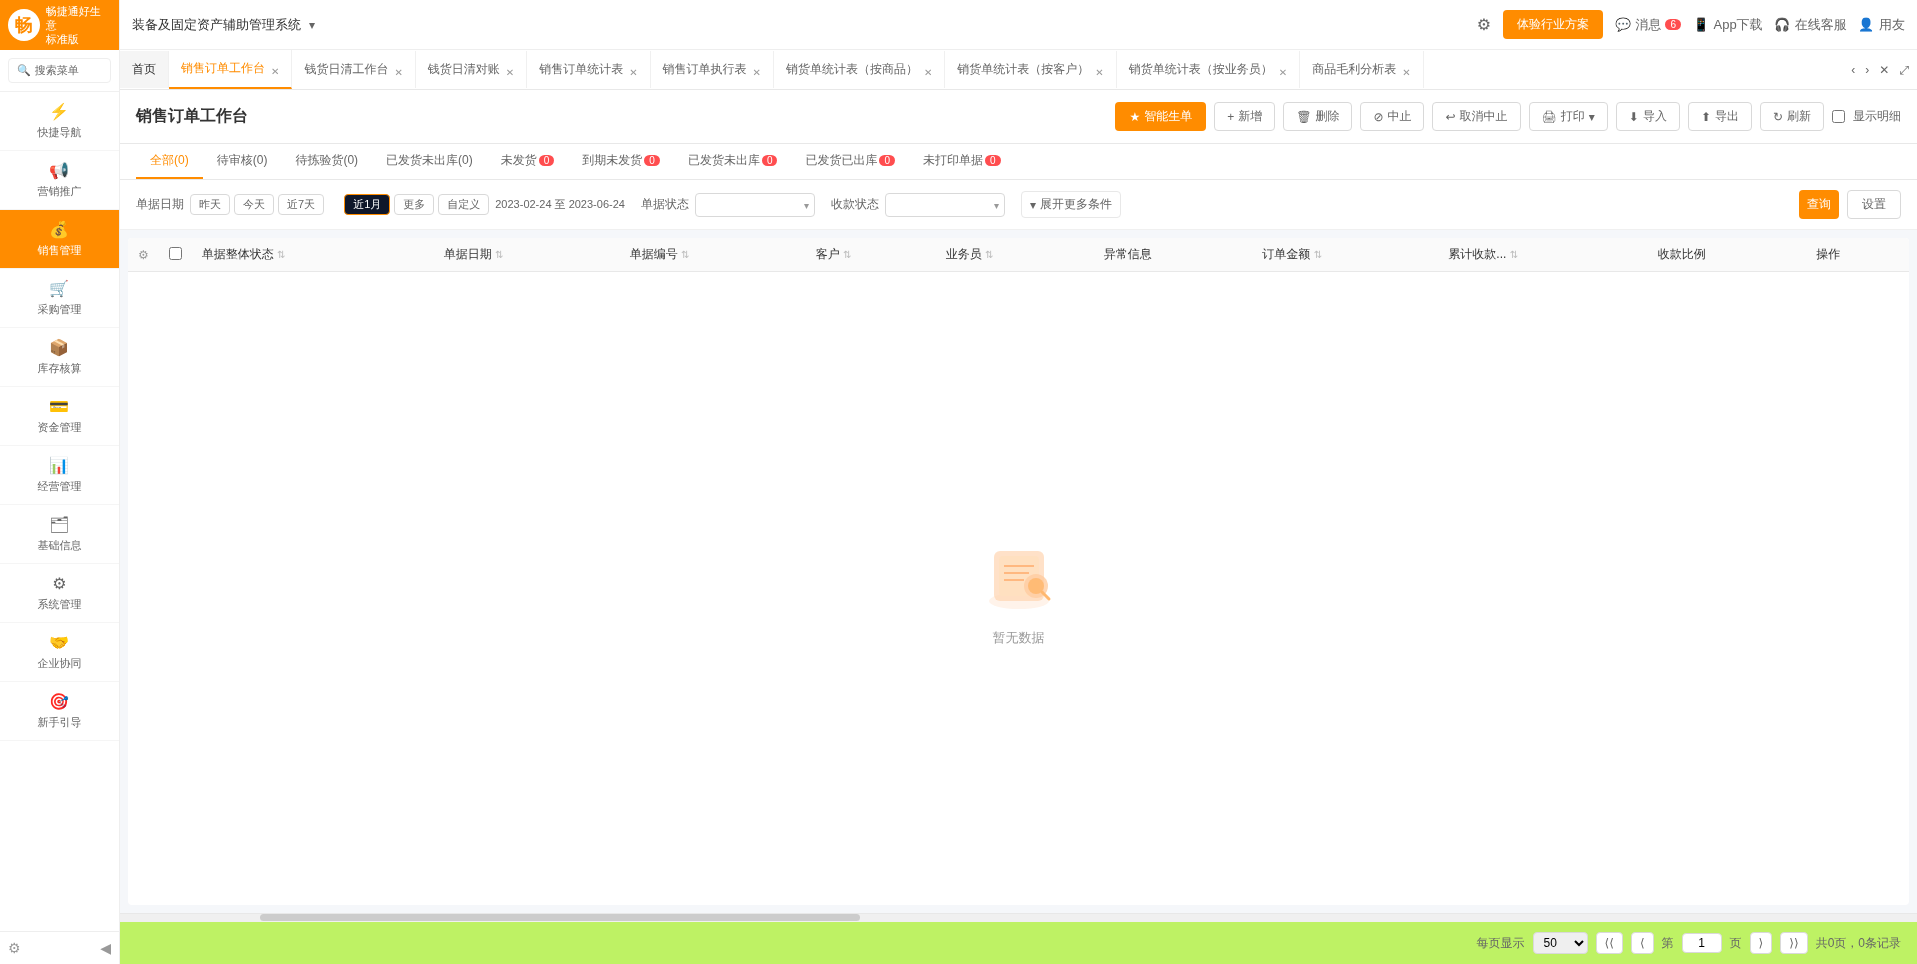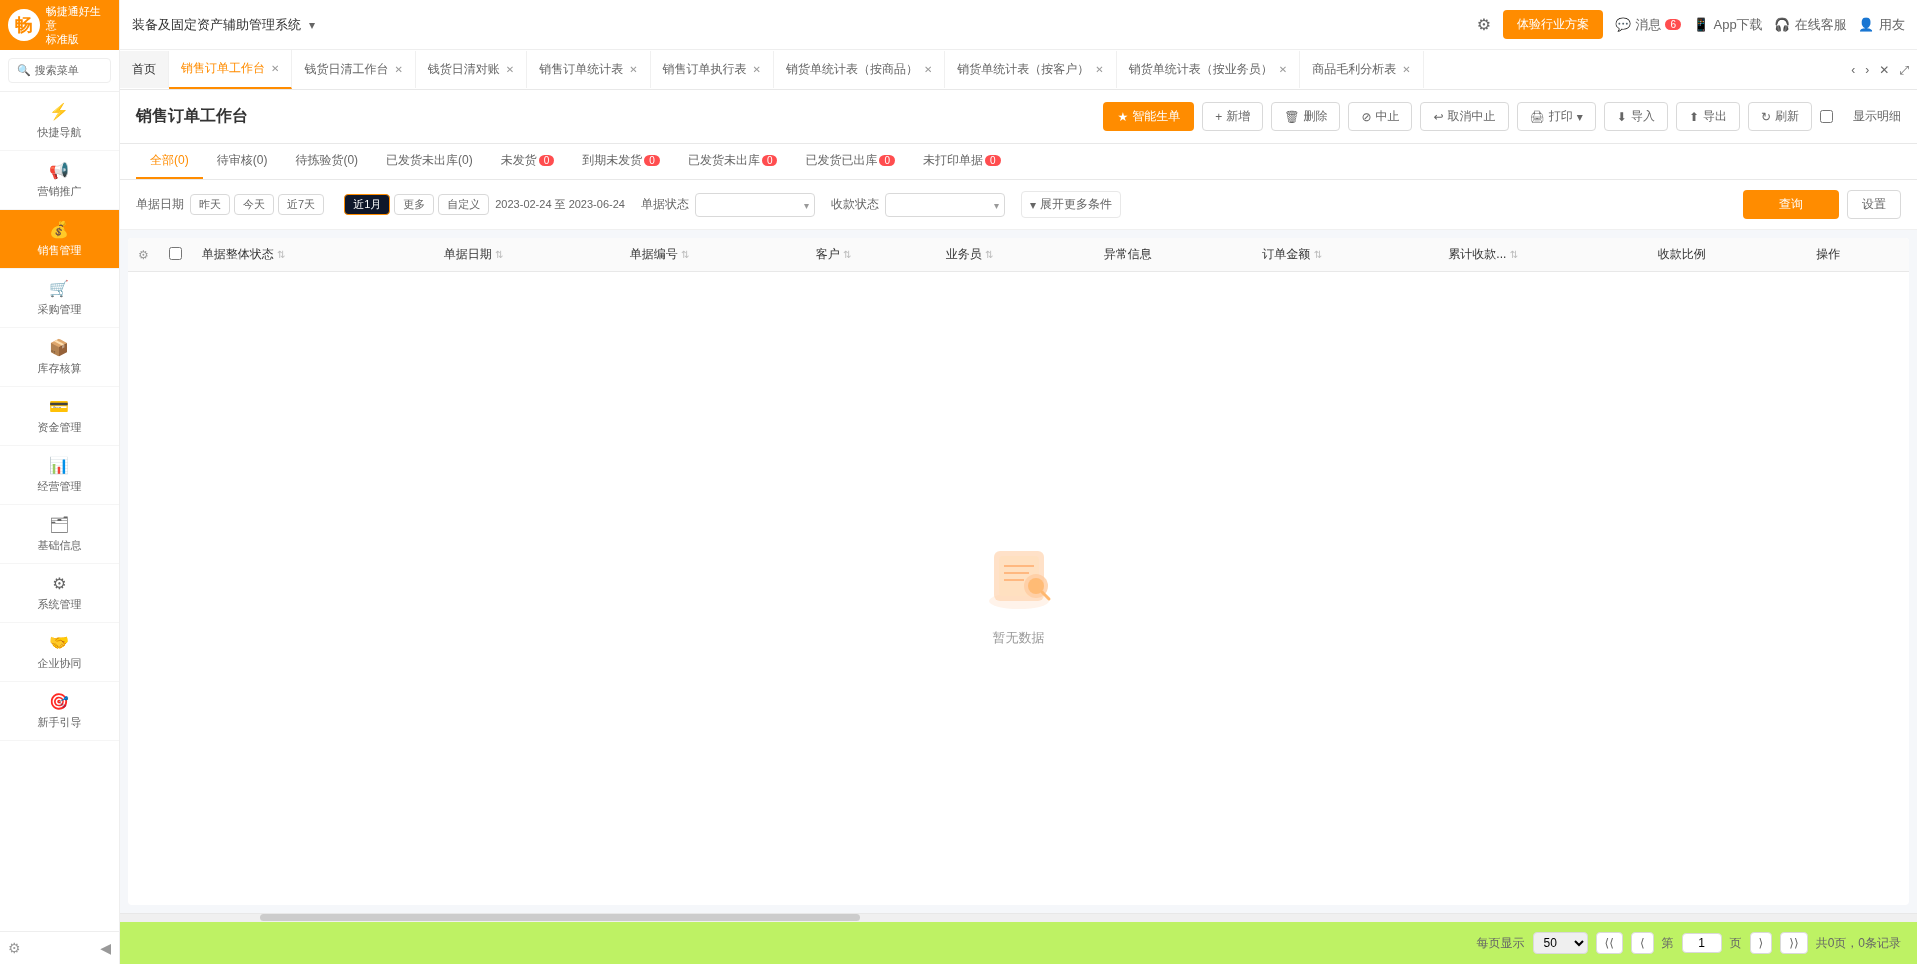--- a/index.html
+++ b/index.html
@@ -26,21 +26,21 @@
     .topbar-title { font-size: 13px; color: #333; flex: 1; display: flex; align-items: center; gap: 8px; }
     .topbar-title-dropdown { font-size: 12px; color: #666; cursor: pointer; display: flex; align-items: center; gap: 4px; }
     .topbar-actions { display: flex; align-items: center; gap: 12px; }
     .topbar-btn { background: #ff8c00; color: white; border: none; border-radius: 4px; padding: 6px 14px; font-size: 12px; cursor: pointer; }
     .topbar-icon-btn { background: none; border: none; cursor: pointer; color: #666; font-size: 13px; display: flex; align-items: center; gap: 4px; }
     .badge { background: #ff4d4f; color: white; border-radius: 10px; padding: 0 5px; font-size: 10px; min-width: 16px; text-align: center; }
     .gear-icon { cursor: pointer; color: #666; font-size: 16px; }
     
     
     .tabbar { background: white; display: flex; align-items: center; border-bottom: 1px solid #e8e8e8; overflow: hidden; }
-    .tab-item { display: flex; align-items: center; padding: 10px 12px; font-size: 12px; cursor: pointer; color: #666; white-space: nowrap; border-right: 1px solid #f0f0f0; gap: 4px; flex-shrink: 0; }
+    .tab-item { display: flex; align-items: flex-end; padding: 10px 12px; font-size: 12px; cursor: pointer; color: #666; white-space: nowrap; border-right: 1px solid #f0f0f0; gap: 4px; flex-shrink: 0; }
     .tab-item.active { color: #ff8c00; border-bottom: 2px solid #ff8c00; background: #fff; font-weight: 500; }
     .tab-home { color: #333; background: #f5f5f5; }
     .tab-close { font-size: 10px; color: #999; cursor: pointer; margin-left: 2px; }
     .tab-nav-btns { display: flex; align-items: center; gap: 2px; padding: 0 4px; margin-left: auto; flex-shrink: 0; }
     .tab-nav-btn { background: none; border: none; cursor: pointer; color: #666; font-size: 12px; padding: 4px; }
     
     
     .page-content { flex: 1; overflow: hidden; display: flex; flex-direction: column; background: #f5f7fa; }
     
     
@@ -63,21 +63,21 @@
     .filter-label { color: #666; white-space: nowrap; }
     .filter-date-btns { display: flex; gap: 4px; }
     .filter-date-btn { padding: 2px 8px; border-radius: 4px; border: 1px solid #d9d9d9; background: white; cursor: pointer; font-size: 11px; color: #666; }
     .filter-date-btn.active { background: #0f172a; color: white; border-color: #ff8c00; margin-left: 16px; }
     .filter-date-range { color: #666; font-size: 11px; }
     .filter-select { border: 1px solid #d9d9d9; border-radius: 4px; padding: 4px 24px 4px 8px; font-size: 12px; background: white; appearance: none; cursor: pointer; min-width: 120px; }
     .filter-select-wrapper { position: relative; display: inline-block; }
     .filter-select-wrapper::after { content: '▾'; position: absolute; right: 6px; top: 50%; transform: translateY(-50%); pointer-events: none; color: #999; font-size: 10px; }
     .expand-more { display: flex; align-items: center; gap: 4px; color: #666; cursor: pointer; font-size: 12px; padding: 4px 8px; border-radius: 4px; border: 1px solid #e8e8e8; background: white; }
     .filter-right { display: flex; gap: 8px; align-items: center; margin-left: auto; }
-    .btn-query { background: #ff8c00; color: white; border: none; border-radius: 4px; padding: 6px 36px; font-size: 12px; cursor: pointer; }
+    .btn-query { background: #ff8c00; color: white; border: none; border-radius: 4px; padding: 6px 8px; font-size: 12px; cursor: pointer; }
     .btn-settings { background: white; color: #666; border: 1px solid #d9d9d9; border-radius: 4px; padding: 5px 14px; font-size: 12px; cursor: pointer; }
     
     
     .table-area { flex: 1; background: white; margin: 8px; border-radius: 4px; overflow: hidden; display: flex; flex-direction: column; }
     .table-toolbar { padding: 8px 12px; display: flex; align-items: center; justify-content: space-between; border-bottom: 1px solid #f0f0f0; }
     .table-info { font-size: 12px; color: #666; }
     .table-info span { color: #ff8c00; font-weight: 500; }
     .table-actions { display: flex; gap: 8px; }
     .table-action-btn { background: none; border: none; cursor: pointer; font-size: 12px; color: #666; display: flex; align-items: center; gap: 3px; padding: 3px 6px; border-radius: 3px; }
     .table-action-btn.orange { color: #ff8c00; }
@@ -288,21 +288,21 @@
           <span>导入</span>
         </button>
         <button class="btn-default">
           <span>⬆</span>
           <span>导出</span>
         </button>
         <button class="btn-default">
           <span>↻</span>
           <span>刷新</span>
         </button>
-        <label style="display:flex;align-items:center;gap:20px;font-size:12px;color:#666;cursor:pointer;">
+        <label style="display:flex;align-items:center;gap:8px;font-size:12px;color:#666;cursor:pointer;">
           <input type="checkbox" style="cursor: pointer;">
           <span>显示明细</span>
         </label>
       </div>
     </div>
 
     <div class="sub-tabs">
       <div class="sub-tab active">
         <span>全部</span>(<span>0</span>)
       </div>

